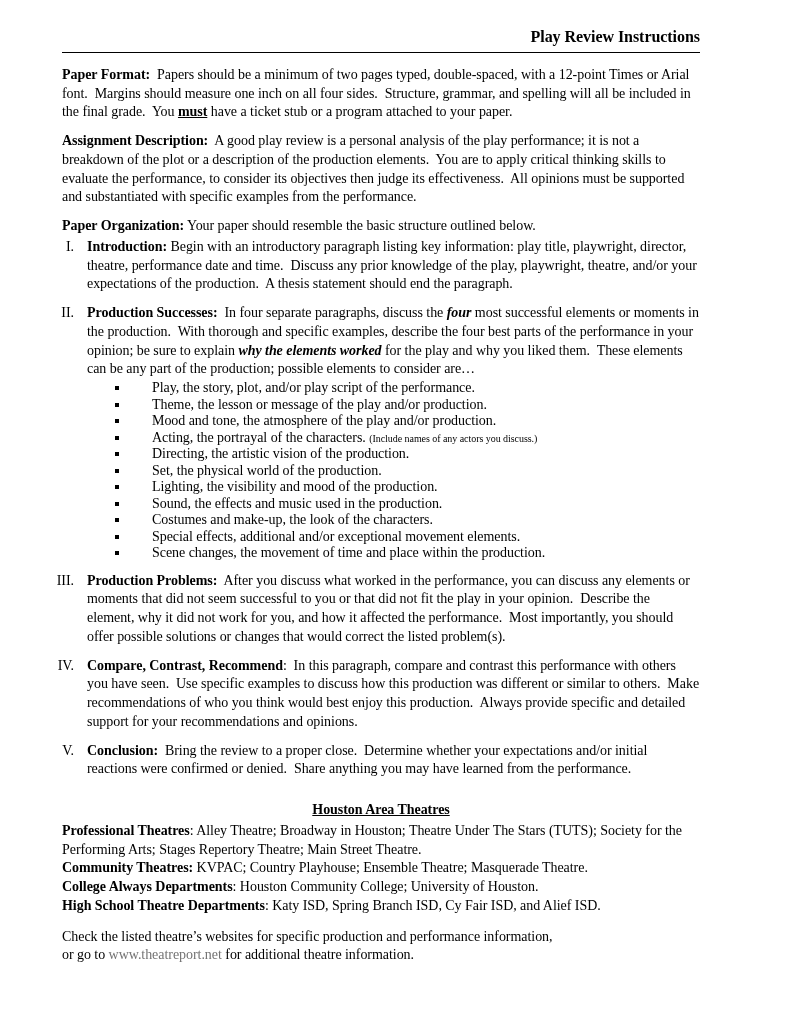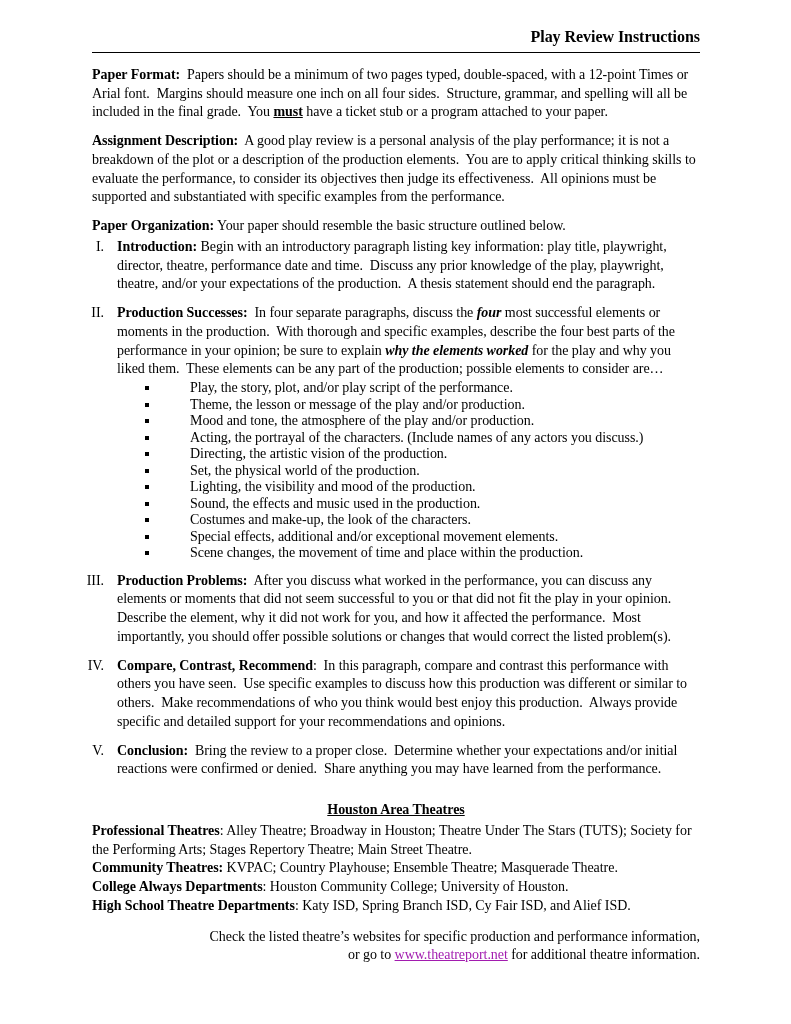--- a/index.html
+++ b/index.html
@@ -6,21 +6,21 @@
   .page {
     position: relative;
     width: 791px;
     height: 1024px;
     box-sizing: border-box;
     background: #ffffff;
     color: #000000;
     font-family: "Liberation Serif", "DejaVu Serif", serif;
     font-size: 14px;
     line-height: 1.34;
-    padding: 26px 91px 0 92px;
+    padding: 26px 91px 0 62px;
     overflow: hidden;
     letter-spacing: -0.05px;
   }
   .doc-header {
     text-align: right;
     border-bottom: 1.5px solid #000000;
     padding-bottom: 4px;
     margin-bottom: 13px;
   }
   .title {
@@ -31,46 +31,46 @@
   }
   .para { margin: 0 0 10px 0; white-space: pre-wrap; }
   .para.tight { margin-bottom: 2px; }
 
   .oli { display: flex; margin: 0 0 10px 0; }
   .num { flex: 0 0 24px; text-align: right; margin-left: -12px; }
   .obody { flex: 1; margin-left: 13px; min-width: 0; }
   .otext { white-space: pre-wrap; }
 
   .bullets { margin-top: 1px; }
-  .bullet { display: flex; line-height: 1.18; gap: 8px; }
+  .bullet { display: flex; line-height: 1.18; }
   .sq {
     flex: 0 0 auto;
     width: 4px; height: 4px;
     background: #000000;
     margin: 6px 0 0 28px;
   }
   .btext { margin-left: 33px; white-space: pre-wrap; }
 
   .seg-b  { font-weight: bold; }
   .seg-bi { font-weight: bold; font-style: italic; text-align: center; }
   .seg-bu { font-weight: bold; text-decoration: underline; }
-  .seg-small { font-size: 14px; }
-  .seg-link { color: #a21caf; text-decoration: underline; cursor: pointer; }
+  .seg-small { font-size: 10px; }
+  .seg-link { color: #737373; cursor: pointer; }
 
   .theatres { margin-top: 22px; }
   .theatres-heading {
     margin: 0 0 2px 0;
     text-align: center;
     font-size: 14px;
     font-weight: bold;
     text-decoration: underline;
   }
   .tline { white-space: pre-wrap; }
 
-  .doc-footer { margin-top: 12px; text-align: right; }
+  .doc-footer { margin-top: 12px; text-align: left; }
   .fline { white-space: pre-wrap; }
 </style>
 </head>
 <body>
 
 <div class="page">
 
   <header class="doc-header">
     <h1 class="title">Play Review Instructions</h1>
   </header>

